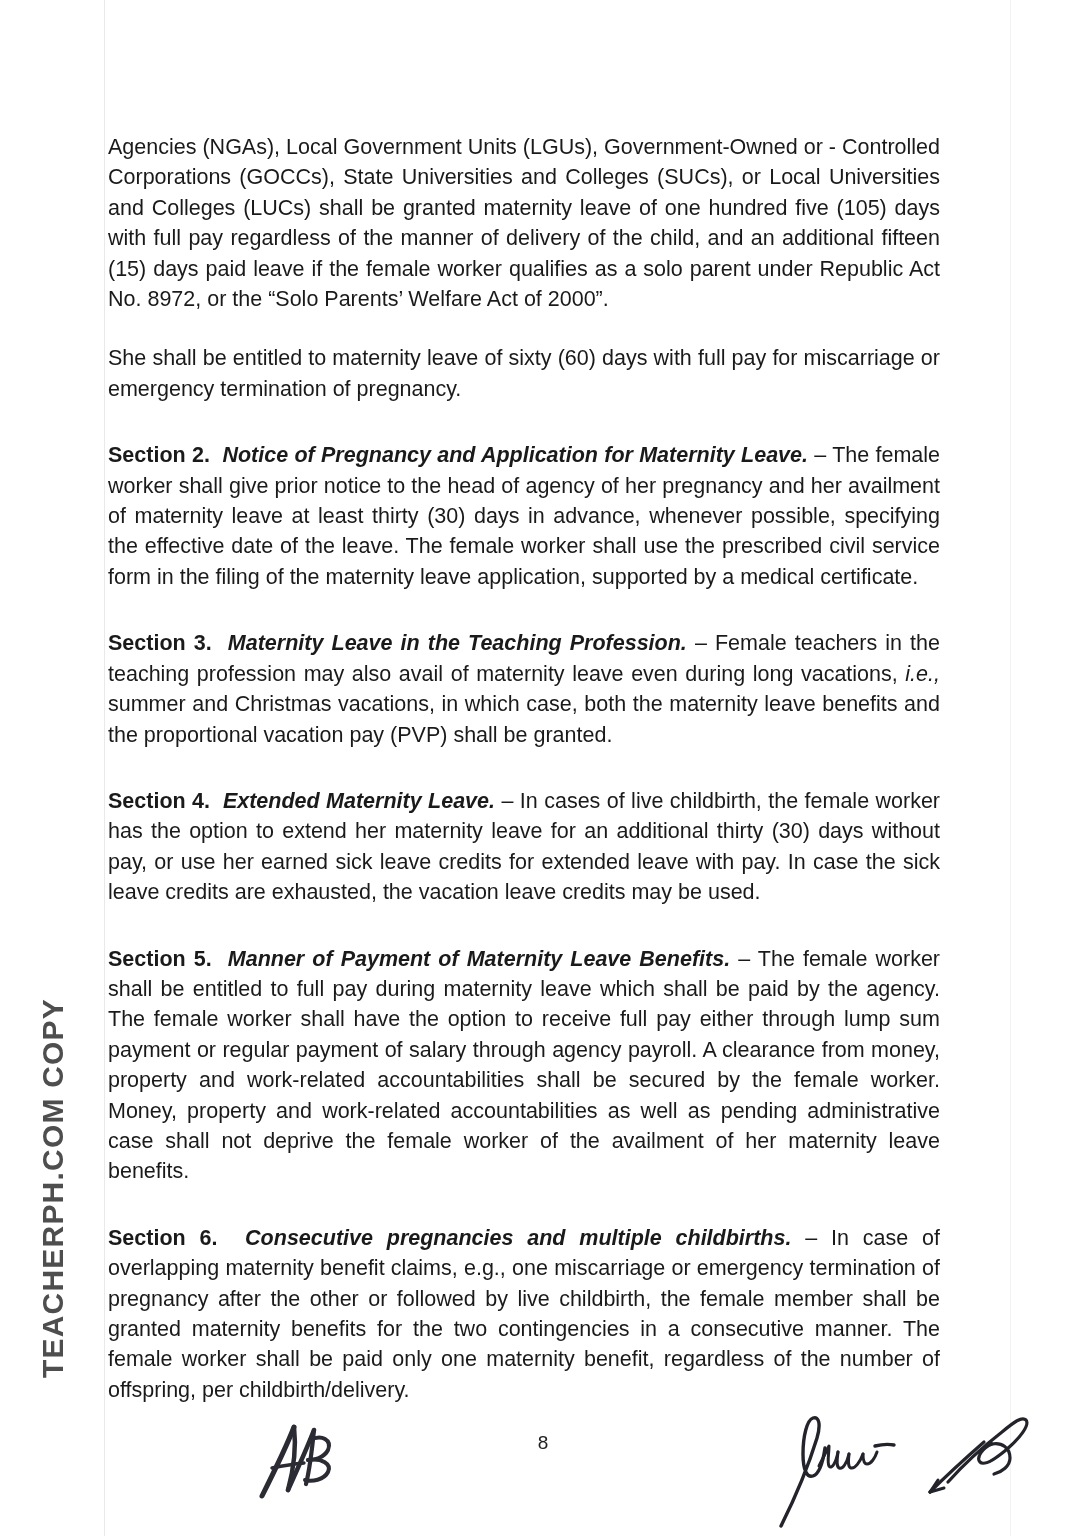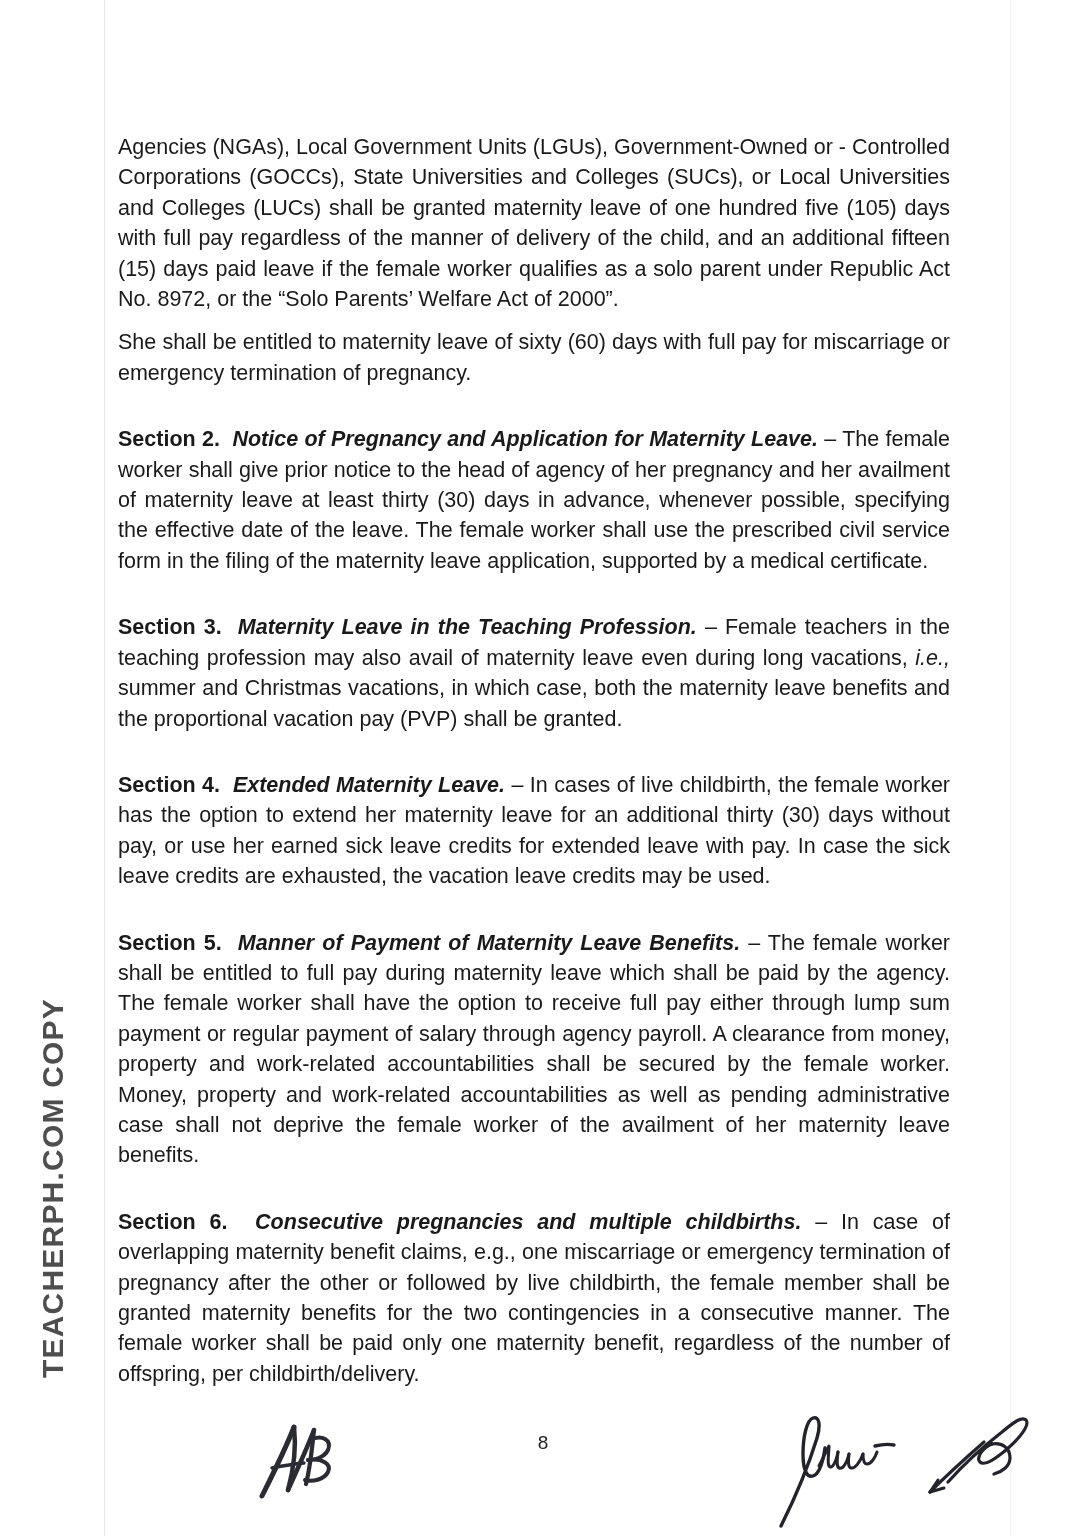--- a/index.html
+++ b/index.html
@@ -49,36 +49,36 @@
     font-weight: bold;
     font-size: 30px;
     letter-spacing: 1.2px;
     white-space: nowrap;
     text-align: left;
     padding-left: 4px;
   }
 
   .content {
     position: absolute;
-    left: 118px;
+    left: 108px;
     top: 132px;
     width: 832px;
   }
 
   p.body-text {
     margin: 0 0 0 0;
     font-size: 21.5px;
     line-height: 30.4px;
     color: #1a1a1a;
     text-align: justify;
     text-justify: inter-word;
     -webkit-hyphens: none;
     hyphens: none;
   }
-  p.gap-sm { margin-top: 13px; }
+  p.gap-sm { margin-top: 29px; }
   p.gap-lg { margin-top: 36px; }
 
   .sec-num {
     font-weight: bold;
   }
   .sec-title {
     font-weight: bold;
     font-style: italic;
   }
   .ital {

